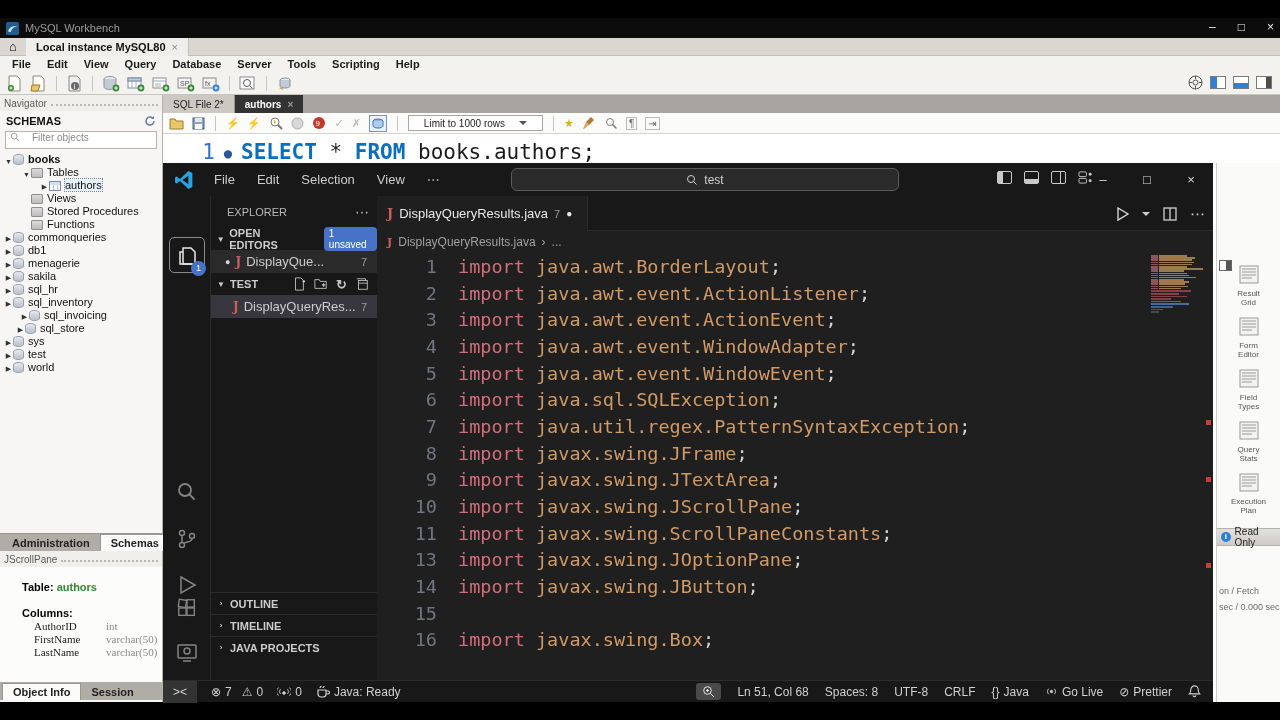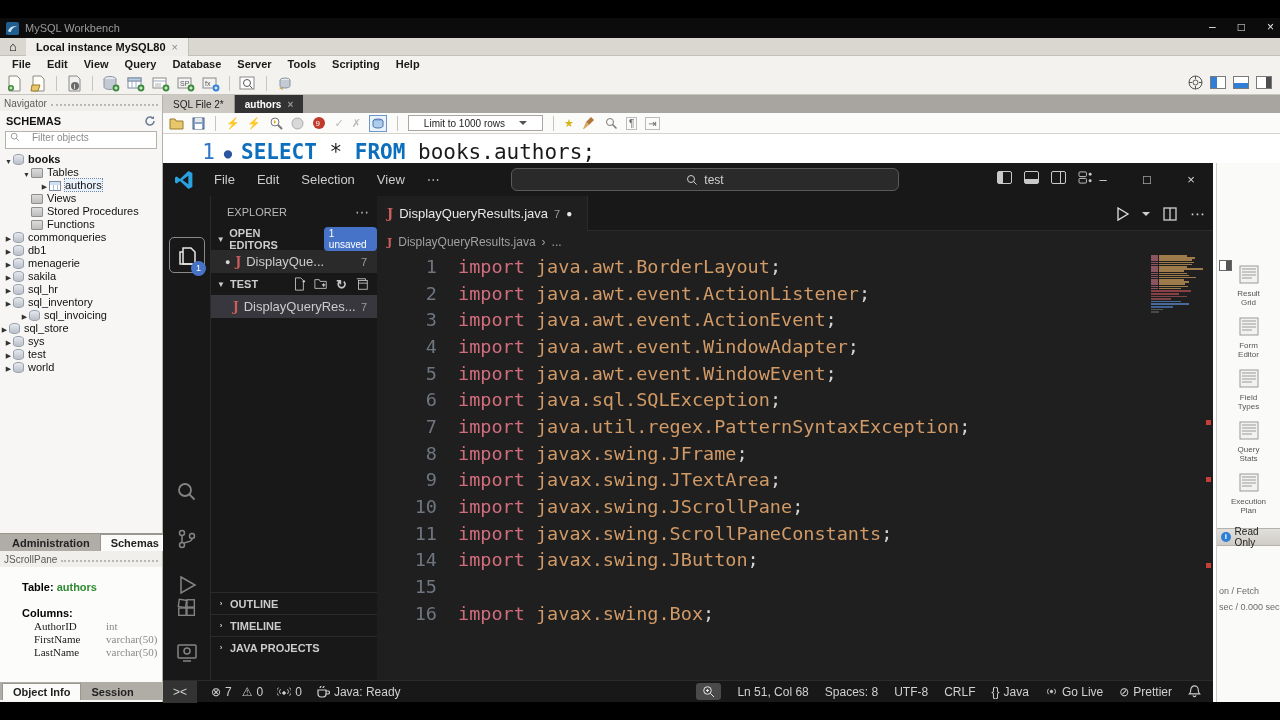--- a/index.html
+++ b/index.html
@@ -403,21 +403,21 @@
           </span>
        <span class="lbl">sql_inventory</span>
      </div>
         <div class="tree-row" style="padding-left:20px">
        <span class="tree-arrow">▶</span>
        <span class="tree-ic">
             <span class="i-db"></span>
           </span>
        <span class="lbl">sql_invoicing</span>
      </div>
-        <div class="tree-row" style="padding-left:0">
+        <div class="tree-row" style="padding-left:16px">
        <span class="tree-arrow">▶</span>
        <span class="tree-ic">
             <span class="i-db"></span>
           </span>
        <span class="lbl">sql_store</span>
      </div>
         <div class="tree-row" style="padding-left:4px">
        <span class="tree-arrow">▶</span>
        <span class="tree-ic">
             <span class="i-db"></span>
@@ -793,20 +793,24 @@
        <span class="ln">9</span>
        <span class="code"><span class="kw">import</span><span> </span><span class="path">javax.swing.JTextArea</span><span class="semi">;</span></span>
      </div>
           <div class="code-line">
        <span class="ln">10</span>
        <span class="code"><span class="kw">import</span><span> </span><span class="path">javax.swing.JScrollPane</span><span class="semi">;</span></span>
      </div>
           <div class="code-line">
        <span class="ln">11</span>
        <span class="code"><span class="kw">import</span><span> </span><span class="path">javax.swing.ScrollPaneConstants</span><span class="semi">;</span></span>
+     </div>
+          <div class="code-line">
+       <span class="ln">13</span>
+       <span class="code"><span class="kw">import</span><span> </span><span class="path">javax.swing.JOptionPane</span><span class="semi">;</span></span>
      </div>
           <div class="code-line">
        <span class="ln">14</span>
        <span class="code"><span class="kw">import</span><span> </span><span class="path">javax.swing.JButton</span><span class="semi">;</span></span>
      </div>
           <div class="code-line">
        <span class="ln">15</span>
      </div>
           <div class="code-line">
        <span class="ln">16</span>

